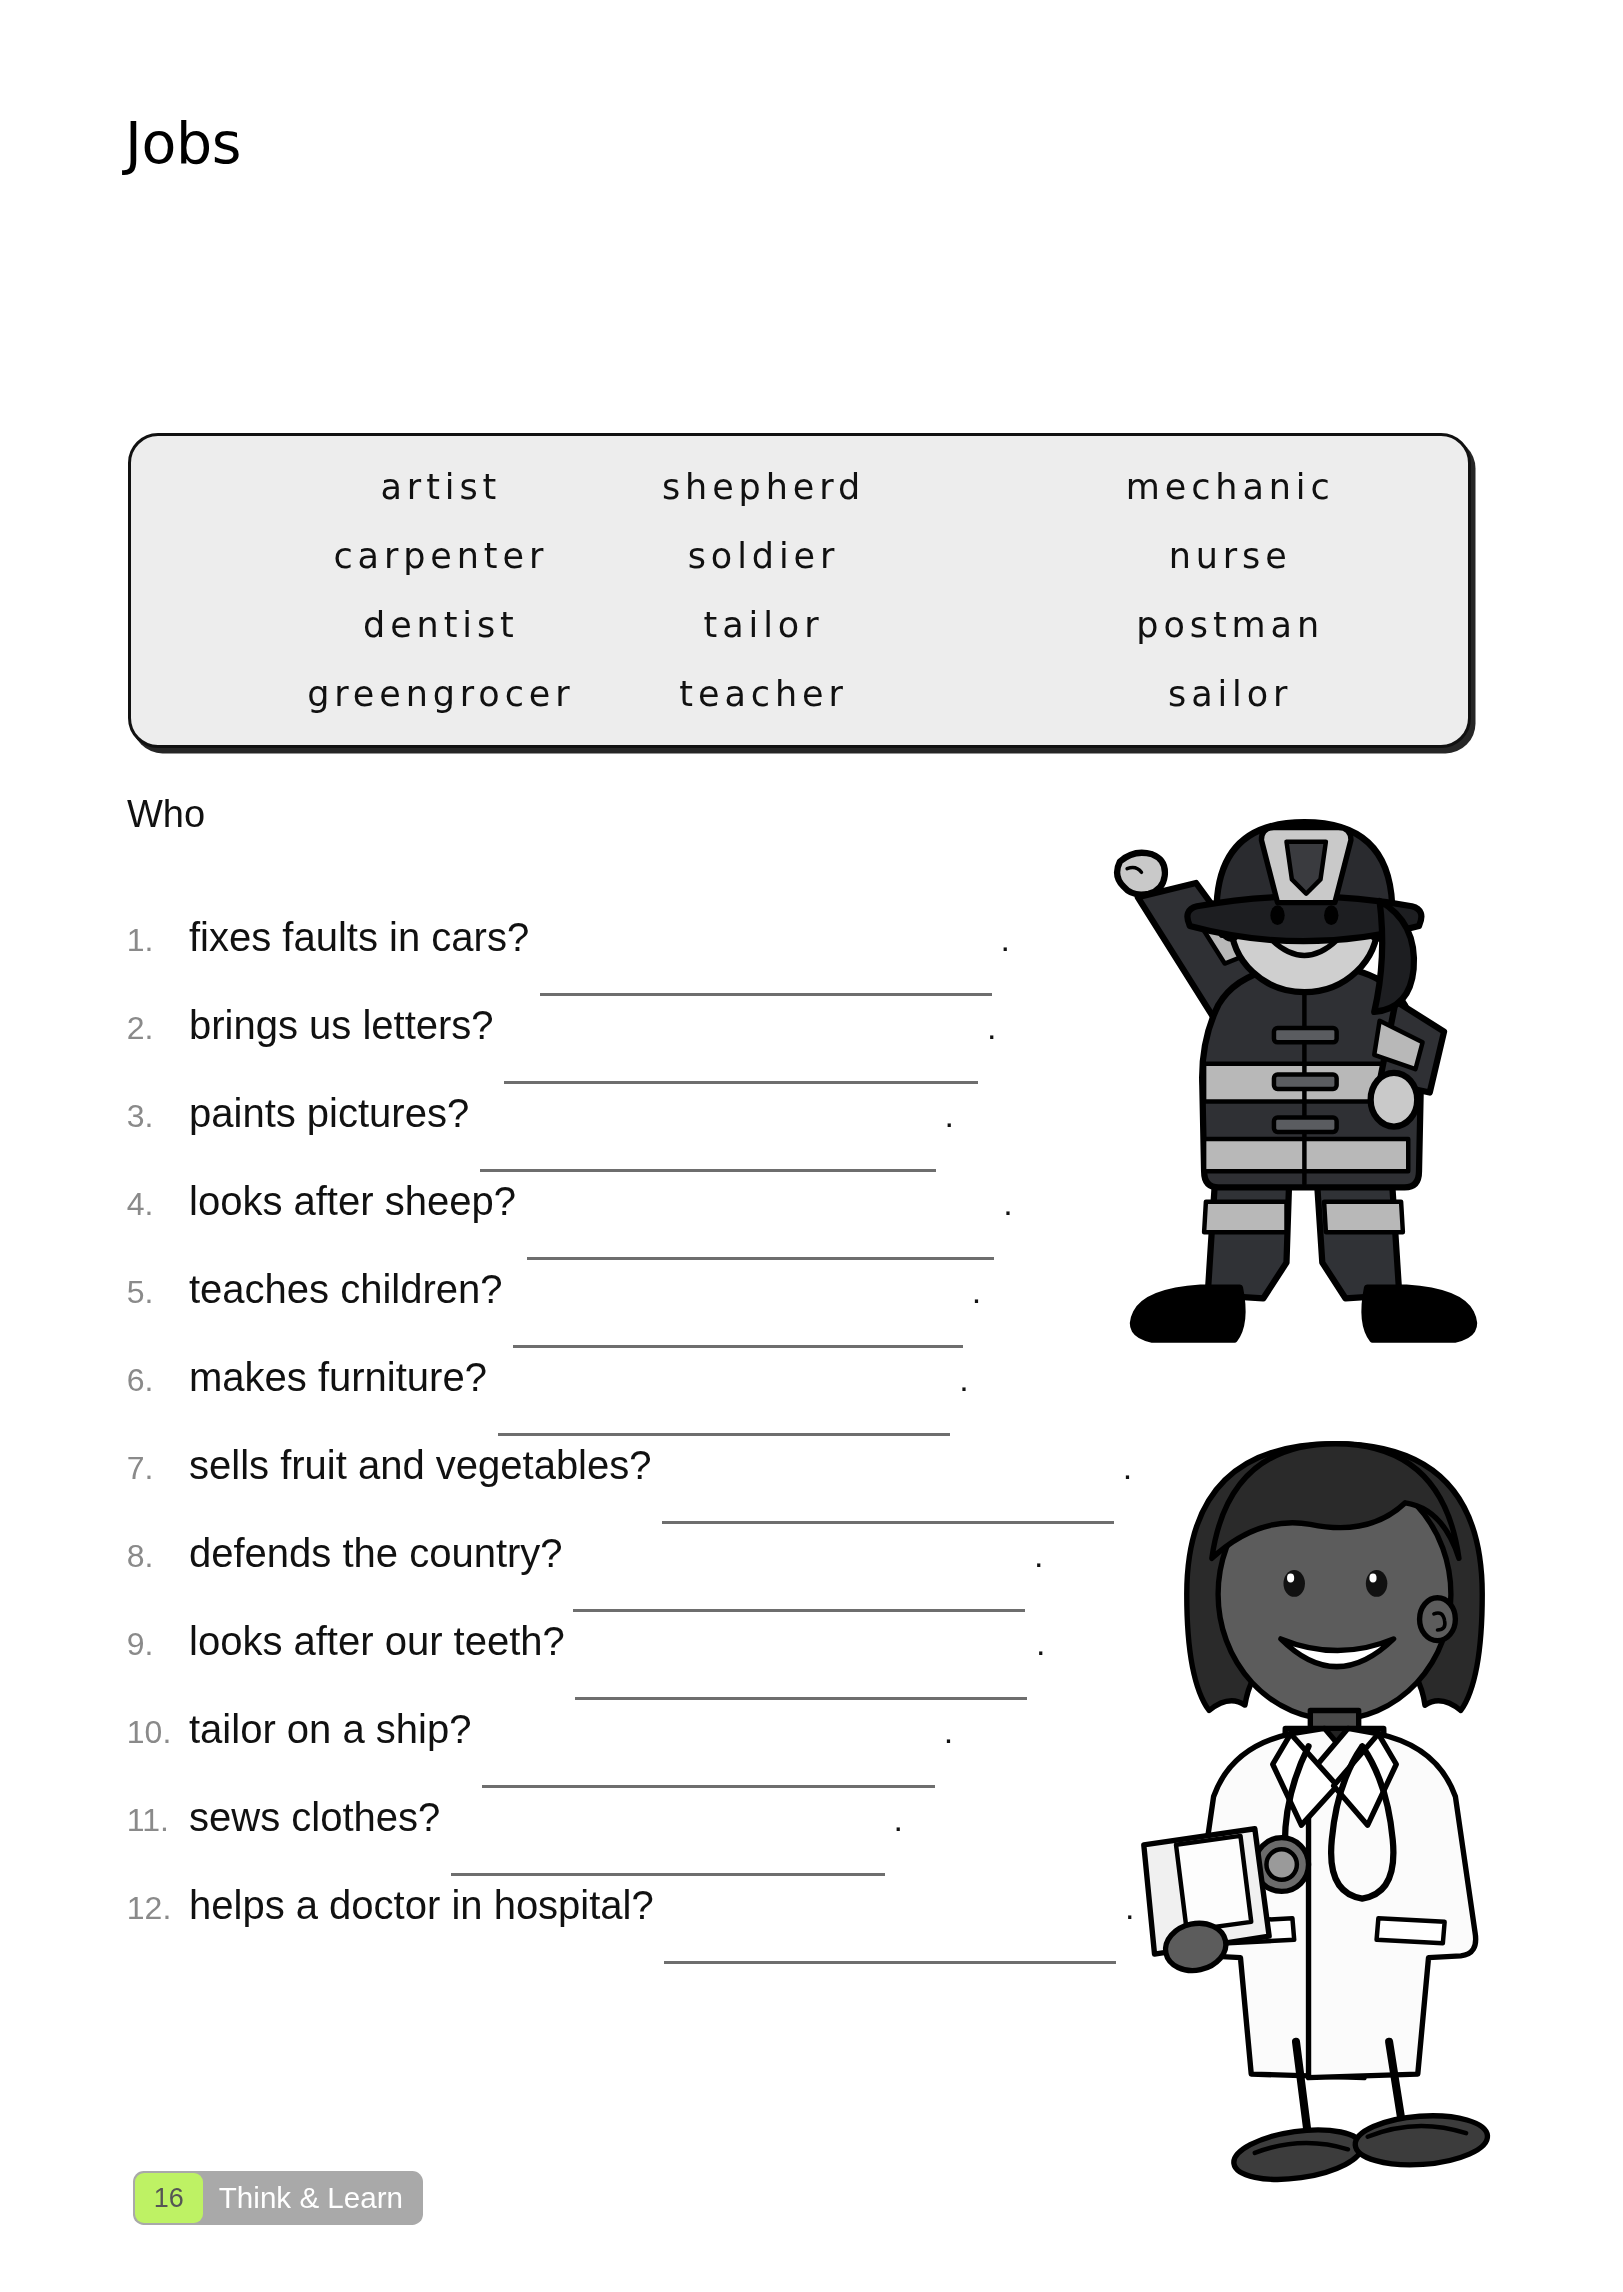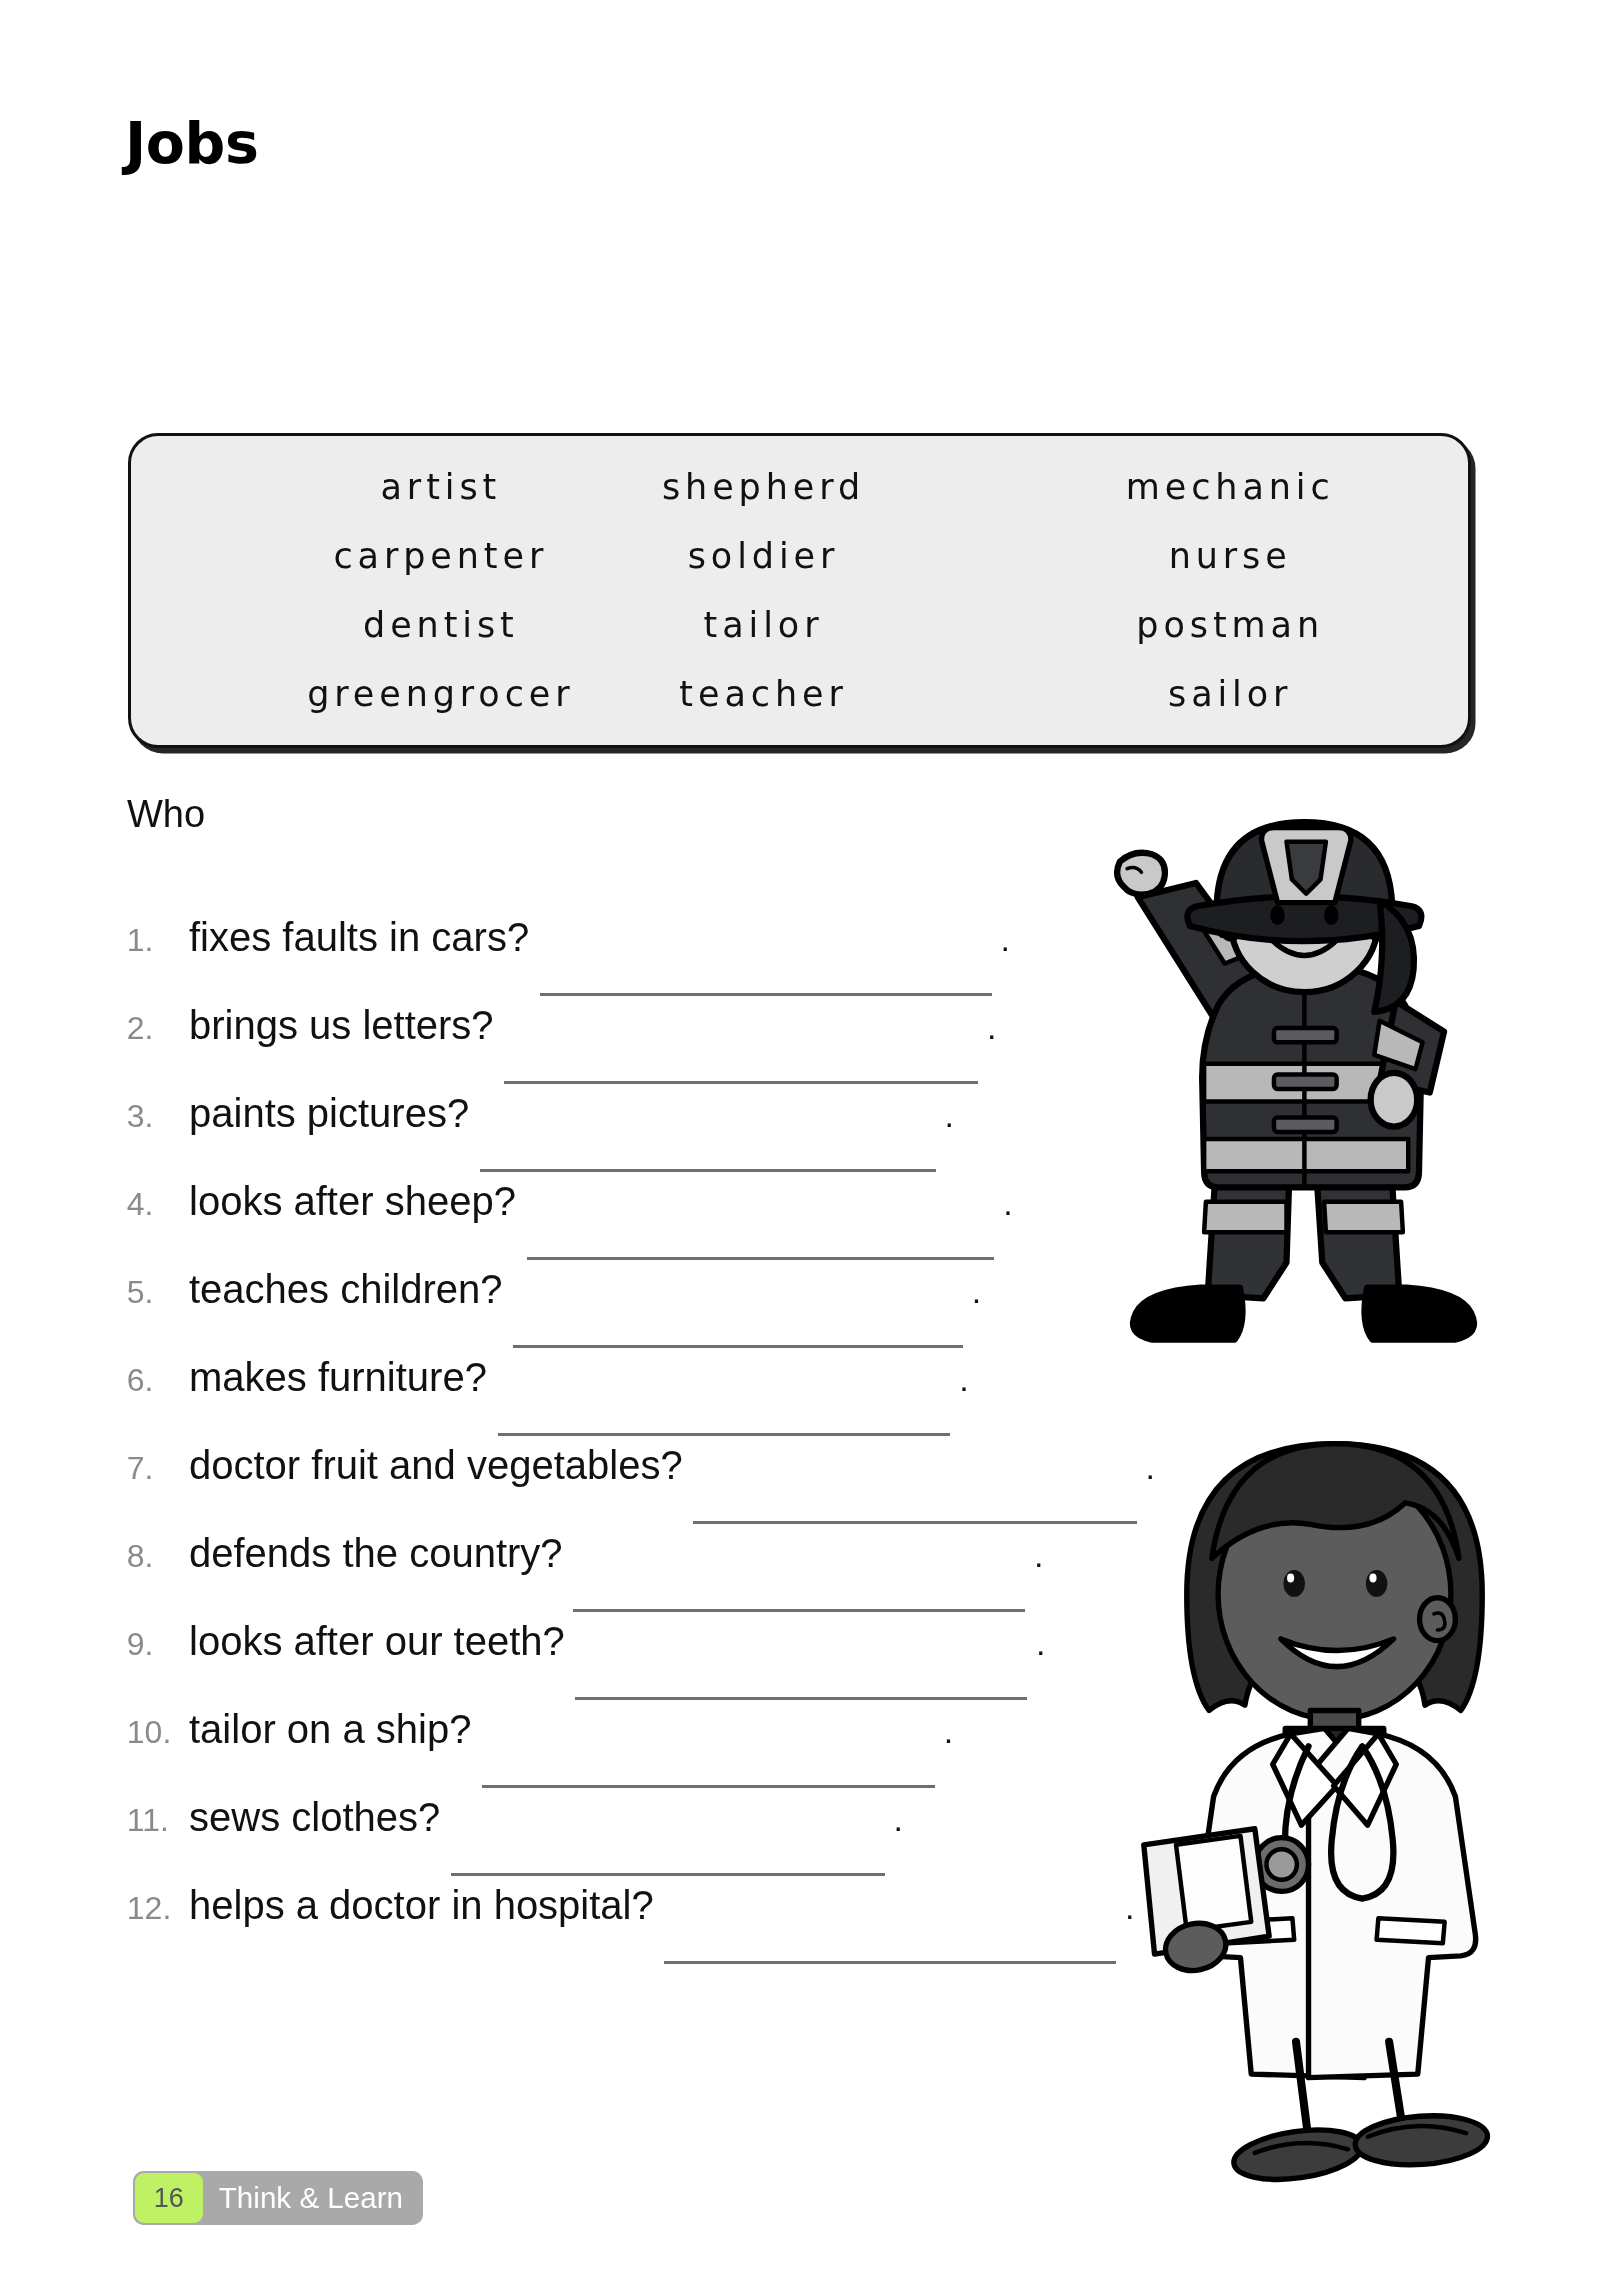--- a/index.html
+++ b/index.html
@@ -21,21 +21,21 @@
     inset: 0;
     background: #ffffff;
   }
 
   
   .page-title {
     position: absolute;
     left: 125px;
     top: 115px;
     font-family: "DejaVu Sans", sans-serif;
-    font-weight: bold;
+    font-weight: normal;
     font-size: 57px;
     letter-spacing: -0.4px;
     color: #000000;
     line-height: 1;
   }
 
   
   .intro {
     position: absolute;
     left: 127px;
@@ -296,21 +296,21 @@
       <span class="q-num">6.</span>
       <span class="q-text">makes furniture?</span>
       <span class="q-blank">
           <span class="rule"></span>
         </span>
       <span class="q-period">.</span>
     </div>
 
     <div class="q-row" data-w="7">
       <span class="q-num">7.</span>
-      <span class="q-text">doctor fruit and vegetables?</span>
+      <span class="q-text">sells fruit and vegetables?</span>
       <span class="q-blank">
           <span class="rule"></span>
         </span>
       <span class="q-period">.</span>
     </div>
 
     <div class="q-row" data-w="8">
       <span class="q-num">8.</span>
       <span class="q-text">defends the country?</span>
       <span class="q-blank">

